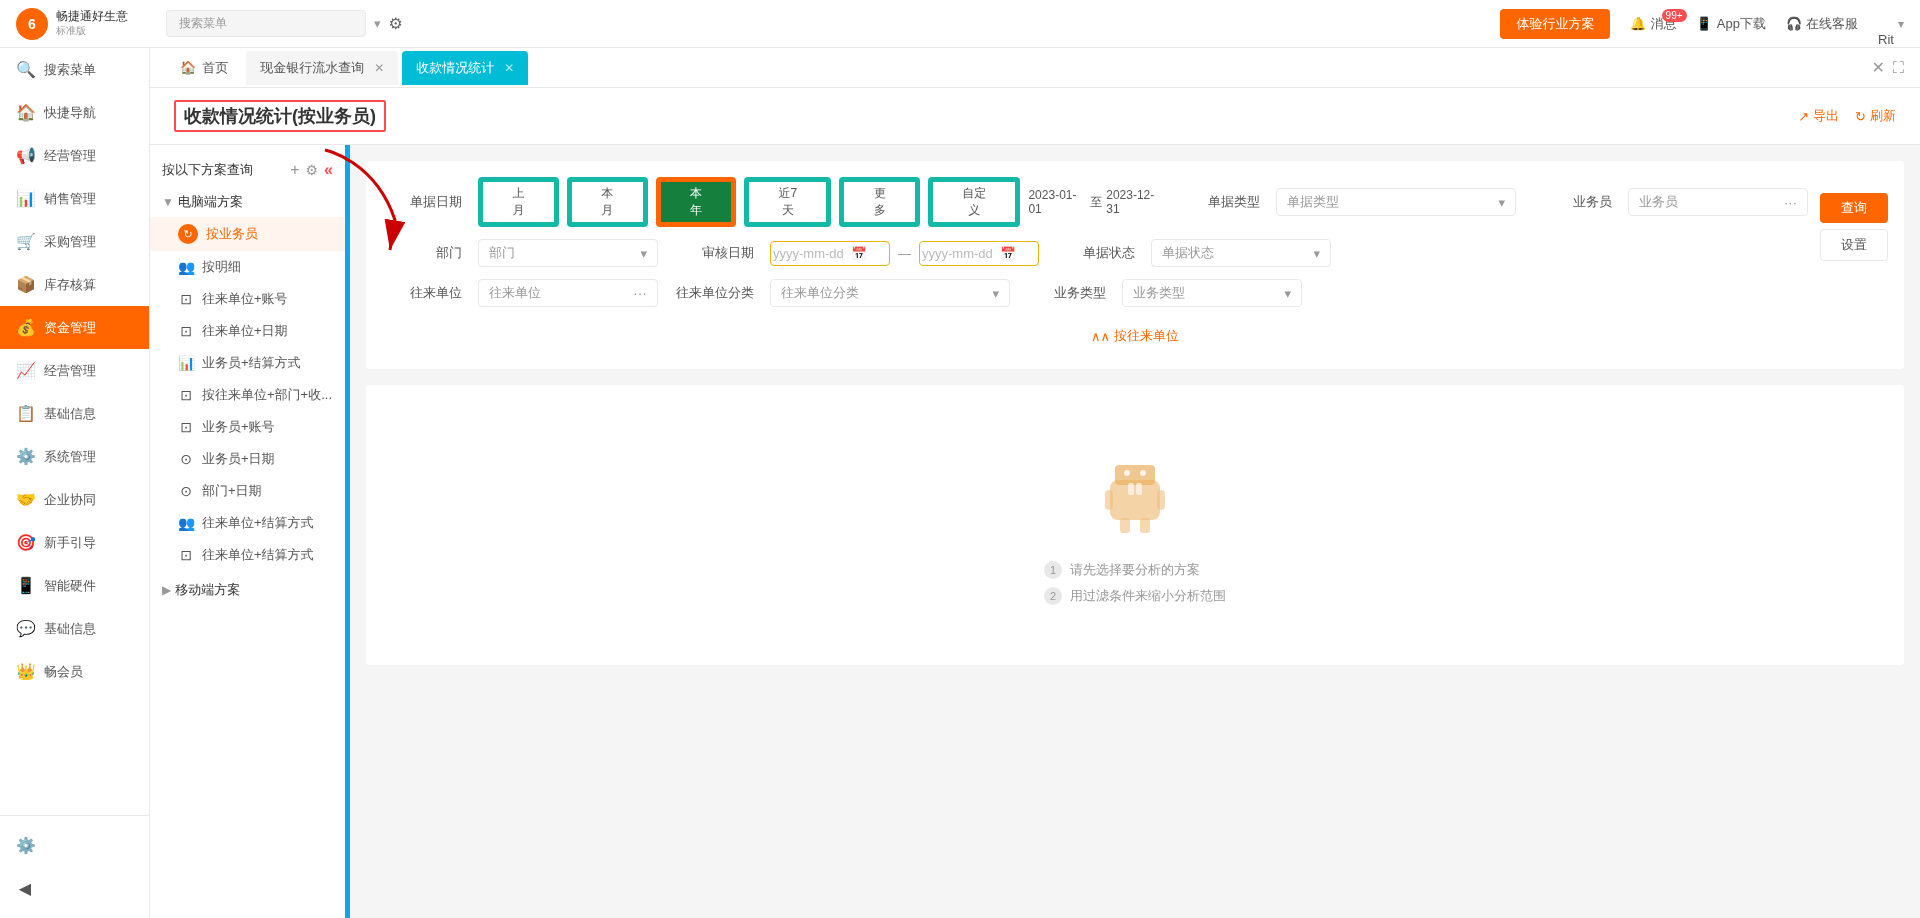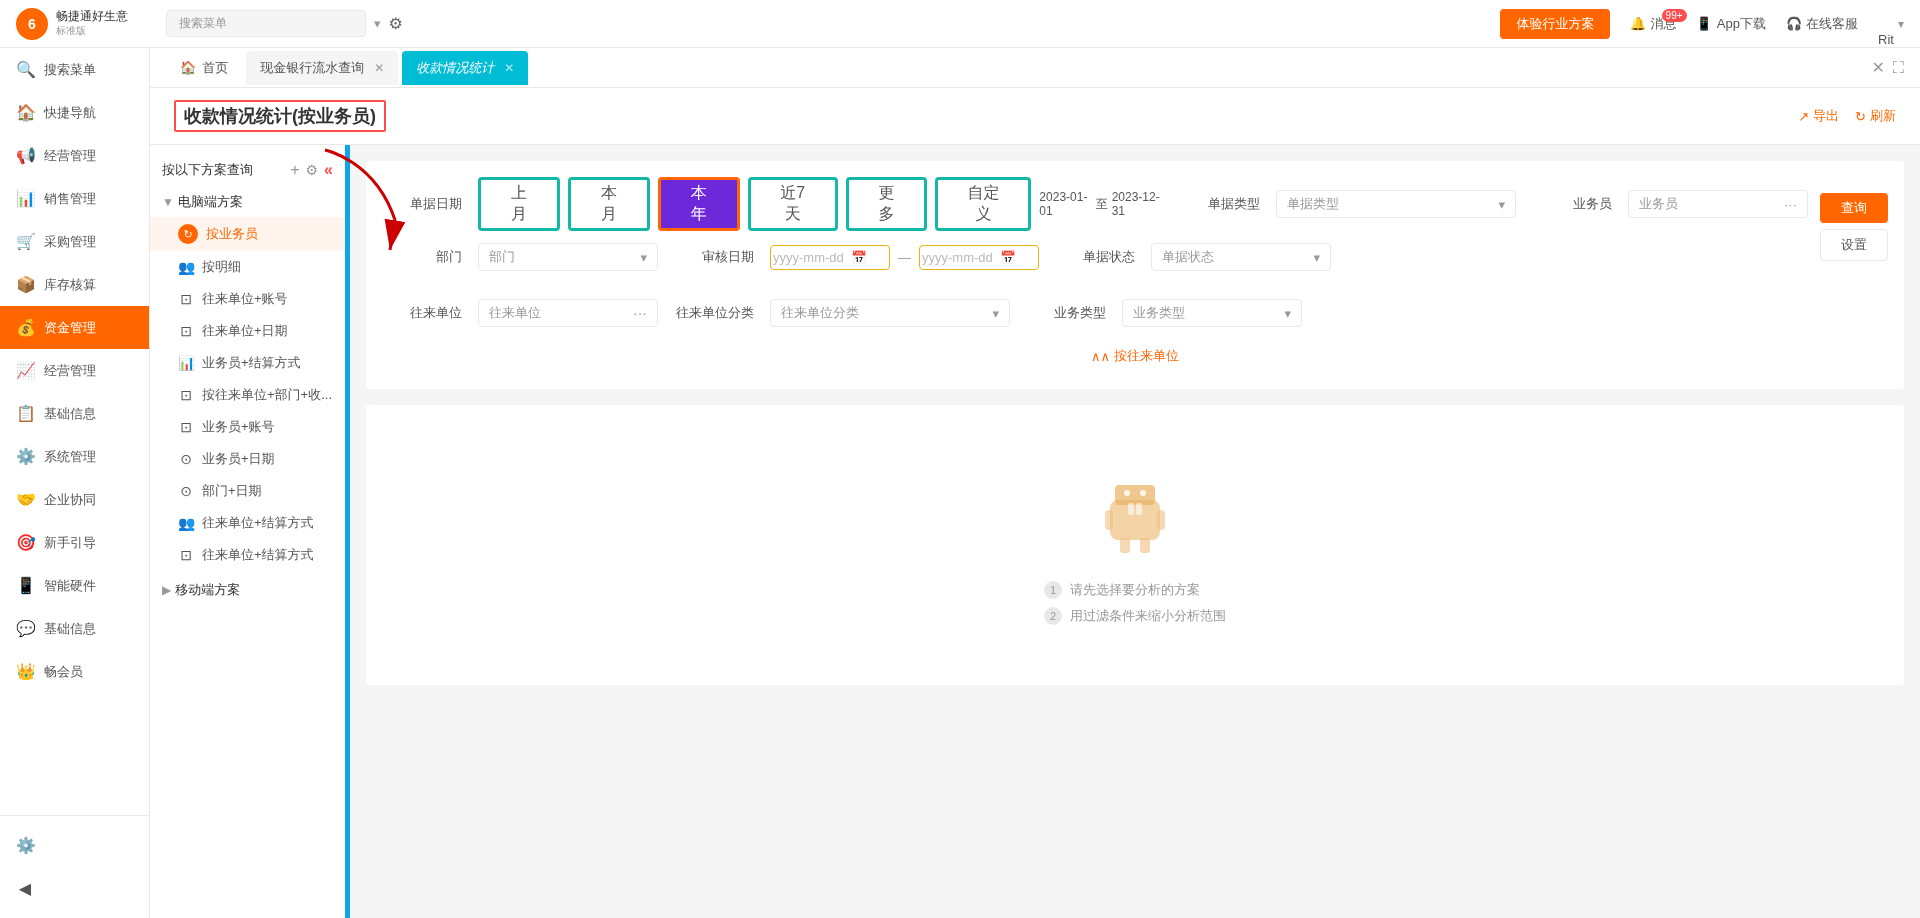--- a/index.html
+++ b/index.html
@@ -269,29 +269,29 @@
       flex-shrink: 0;
     }
 
     .date-filter {
       display: flex;
       align-items: center;
       gap: 8px;
     }
     .date-btn {
       padding: 3px 24px;
-      border: 3px solid #14b8a6;
-      border-radius: 4px;
-      font-size: 16px;
+      border: 5px solid #14b8a6;
+      border-radius: 4px;
+      font-size: 12px;
       color: #555;
       cursor: pointer;
       background: #fff;
     }
     .date-btn.active {
-      background: #6d28d9;
+      background: #15803d;
       color: white;
       border-color: #ff6600;
     }
     .date-range {
       display: flex;
       align-items: center;
       gap: 4px;
       font-size: 12px;
       color: #555;
     }
@@ -530,21 +530,21 @@
   <div class="tab-bar">
     <div class="tab-item tab-home">
       <span>🏠</span>
       <span>首页</span>
     </div>
     <div class="tab-item" style="background:#f5f5f5; border-radius:4px 4px 0 0;">
       <span>现金银行流水查询</span>
       <span class="tab-close">✕</span>
     </div>
     <div class="tab-item" style="background:#00bcd4; color:white; border-radius:4px 4px 0 0;">
-      <span style="color:white;font-style:italic;">收款情况统计</span>
+      <span style="color:white;">收款情况统计</span>
       <span class="tab-close" style="color:rgba(255,255,255,0.7);">✕</span>
     </div>
     <div class="tab-bar-right">
       <button class="tab-bar-btn">✕</button>
       <button class="tab-bar-btn">⛶</button>
     </div>
   </div>
 
   <div class="page-header">
     <div class="page-title">收款情况统计(按业务员)</div>
@@ -673,21 +673,21 @@
                 <span>▾</span>
               </div>
 
               <div class="filter-label">业务员</div>
               <div class="filter-select" style="min-width:180px;">
                 <span class="filter-select-label">业务员</span>
                 <span style="color:#999;">···</span>
               </div>
             </div>
 
-            <div class="filter-row" style="margin-bottom:16px;">
+            <div class="filter-row" style="margin-bottom:0;">
               <div class="filter-label">部门</div>
               <div class="filter-select" style="min-width:180px;">
                 <span class="filter-select-label">部门</span>
                 <span>▾</span>
               </div>
 
               <div class="filter-label">审核日期</div>
               <div style="display:flex; align-items:center; gap:4px;">
                 <div class="filter-input" style="min-width:120px;">
                   <span>yyyy-mm-dd</span>

